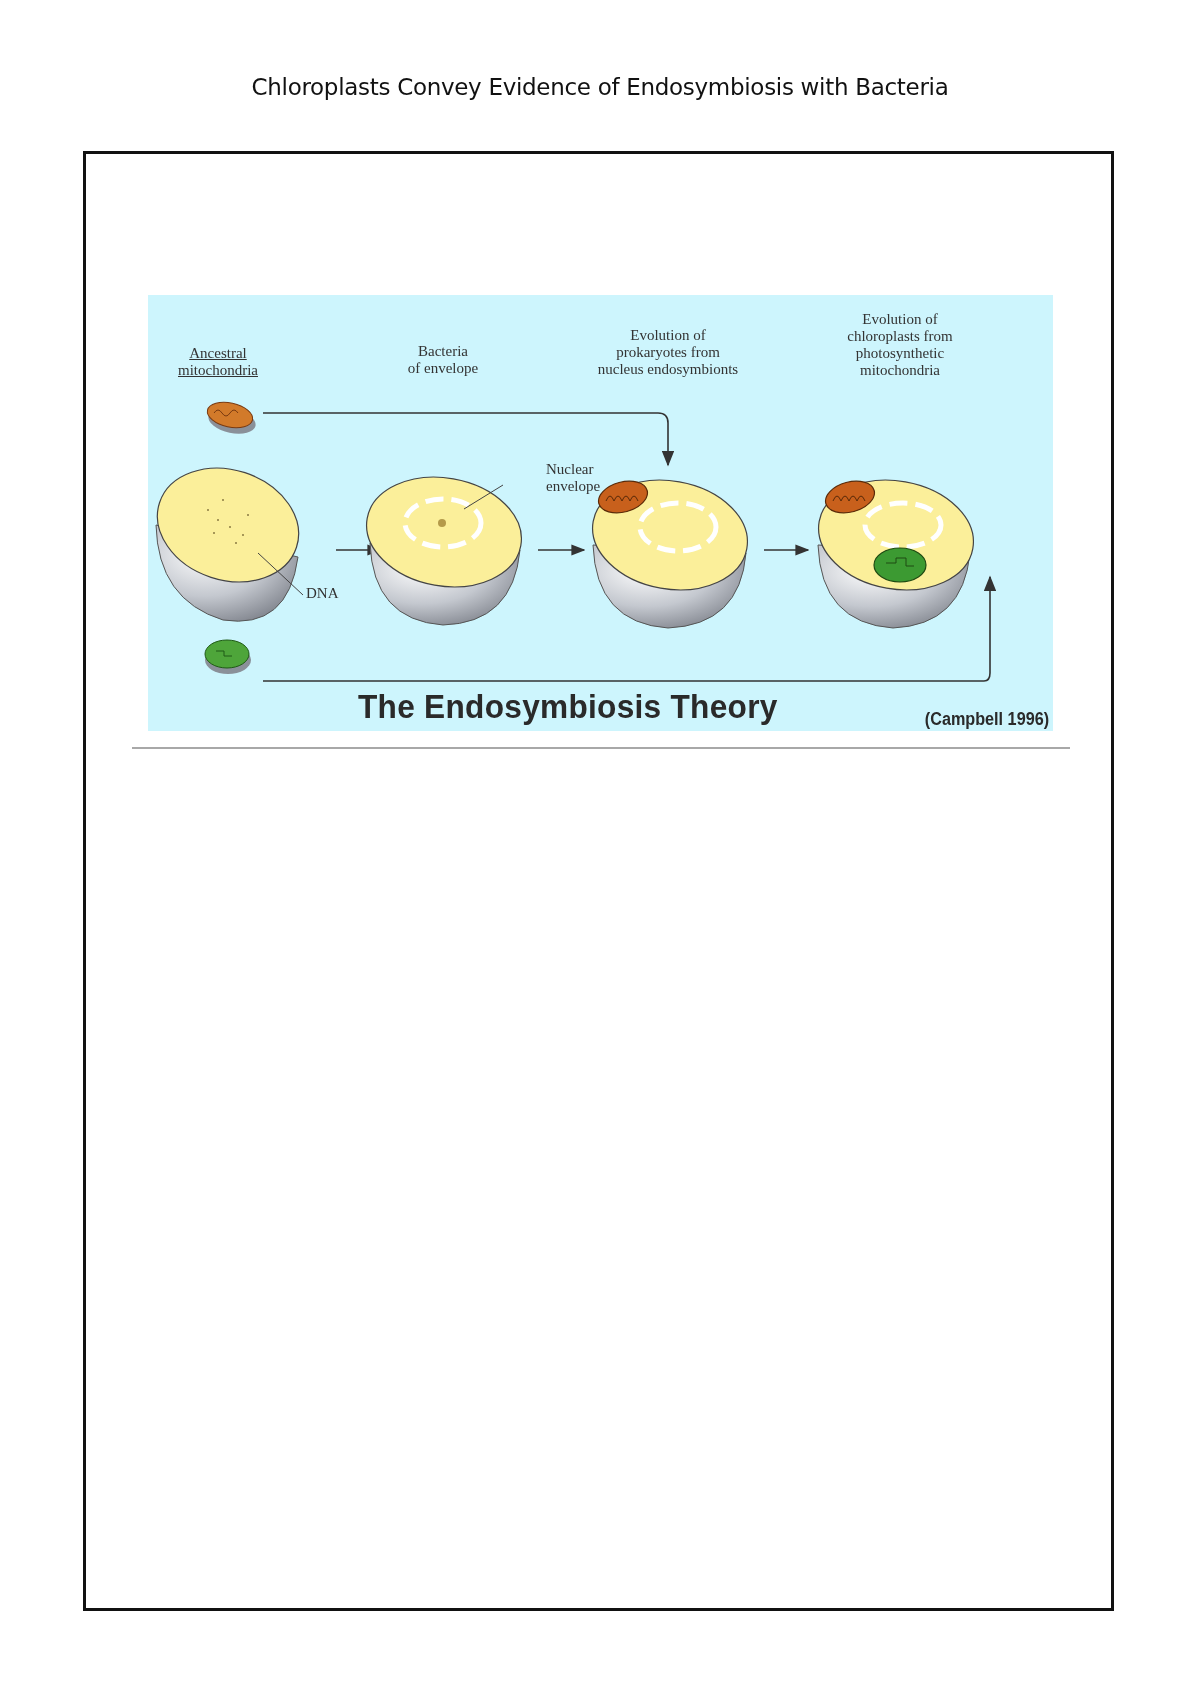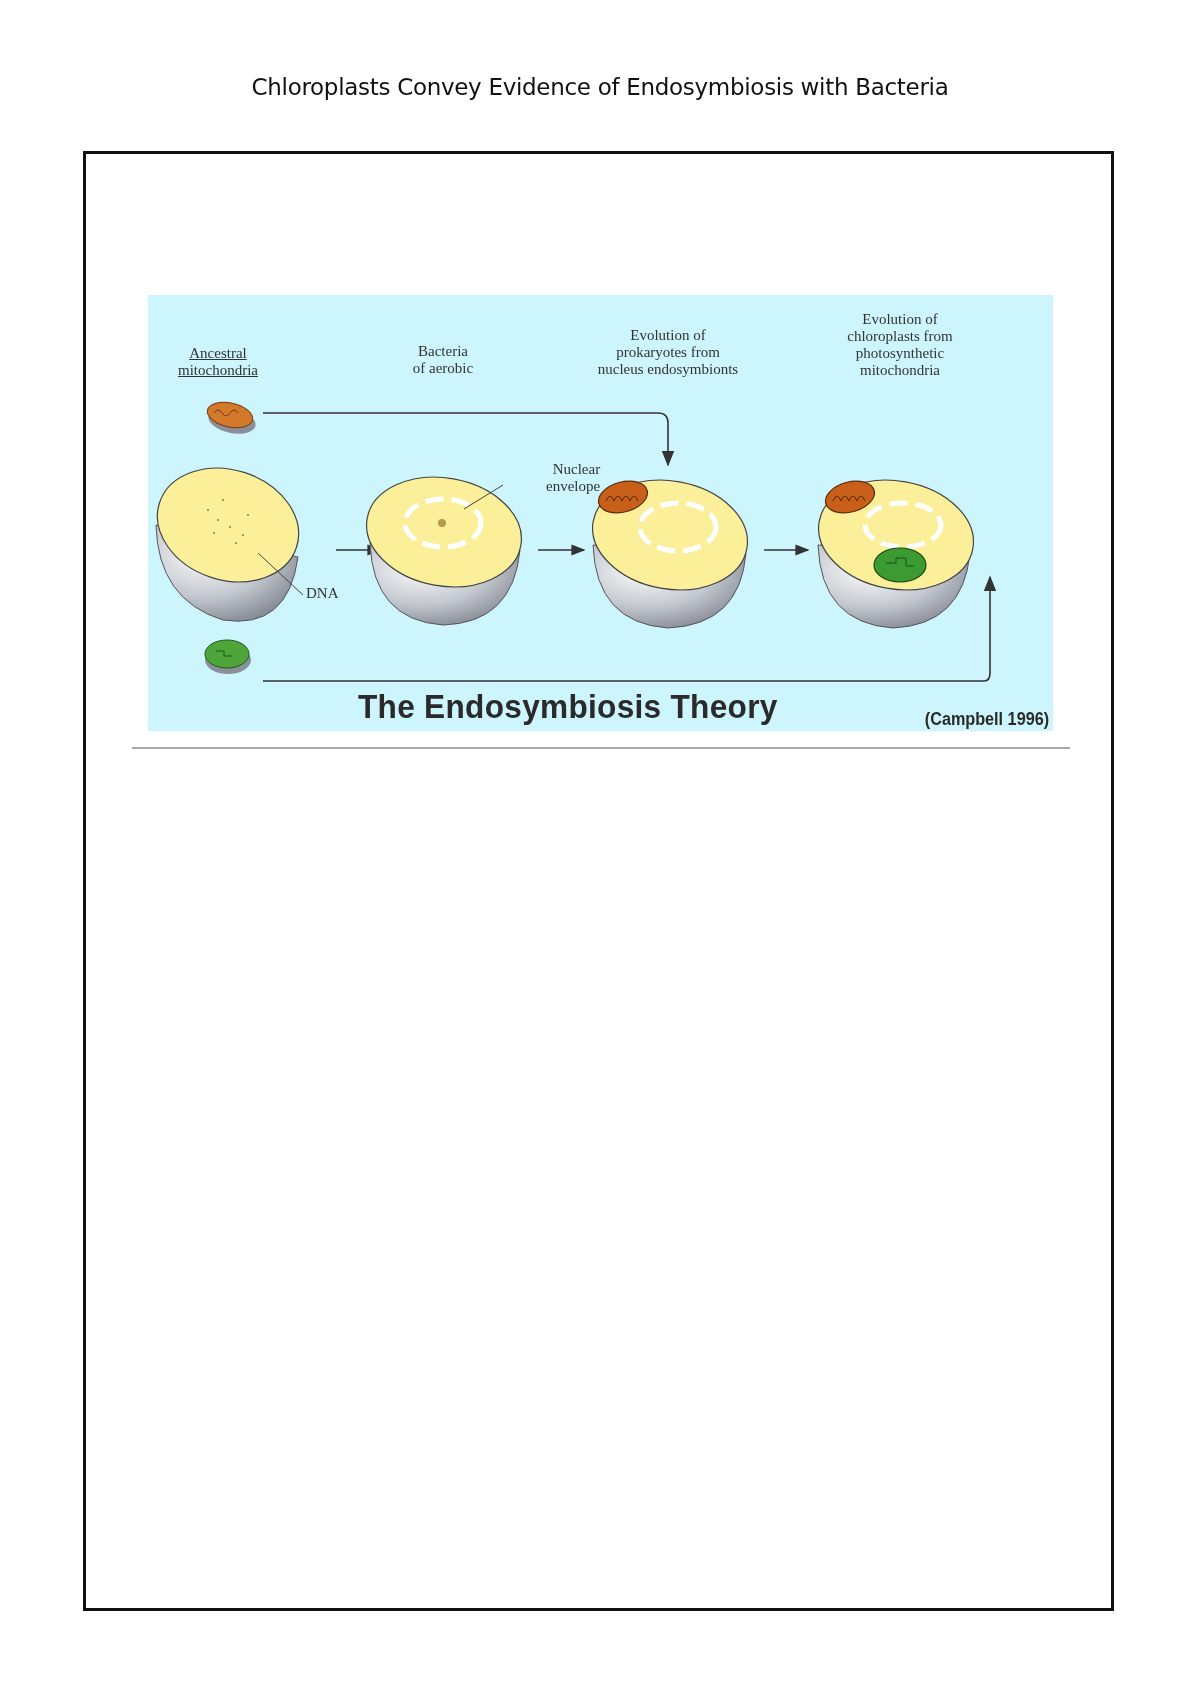--- a/index.html
+++ b/index.html
@@ -114,35 +114,35 @@
       <path d="M738,268 h10 v-5 h10 v8 h8" stroke="#1f4a12" fill="none" stroke-width="1"></path>
     </g>
   </svg>
 
   <div class="lbl" style="left:30px; top:50px;text-decoration:underline;">
     <div>Ancestral</div>
     <div>mitochondria</div>
   </div>
   <div class="lbl" style="left:240px; top:48px; width:110px;">
     <div>Bacteria</div>
-    <div>of aerobic</div>
+    <div>of envelope</div>
   </div>
   <div class="lbl" style="left:430px; top:32px; width:180px;">
     <div>Evolution of</div>
     <div>prokaryotes from</div>
     <div>nucleus endosymbionts</div>
   </div>
   <div class="lbl" style="left:682px; top:16px; width:140px;">
     <div>Evolution of</div>
     <div>chloroplasts from</div>
     <div>photosynthetic</div>
     <div>mitochondria</div>
   </div>
   <div class="lbl" style="left:158px; top:290px; text-align:right;">DNA</div>
-  <div class="lbl" style="left:398px; top:166px; text-align:right;">
+  <div class="lbl" style="left:398px; top:166px; text-align:left;">
     <div>Nuclear</div>
     <div>envelope</div>
   </div>
 
   <div class="fig-title">The Endosymbiosis Theory</div>
   <div class="fig-cite">(Campbell 1996)</div>
 </div>
 
 <div class="rule"></div>
 

